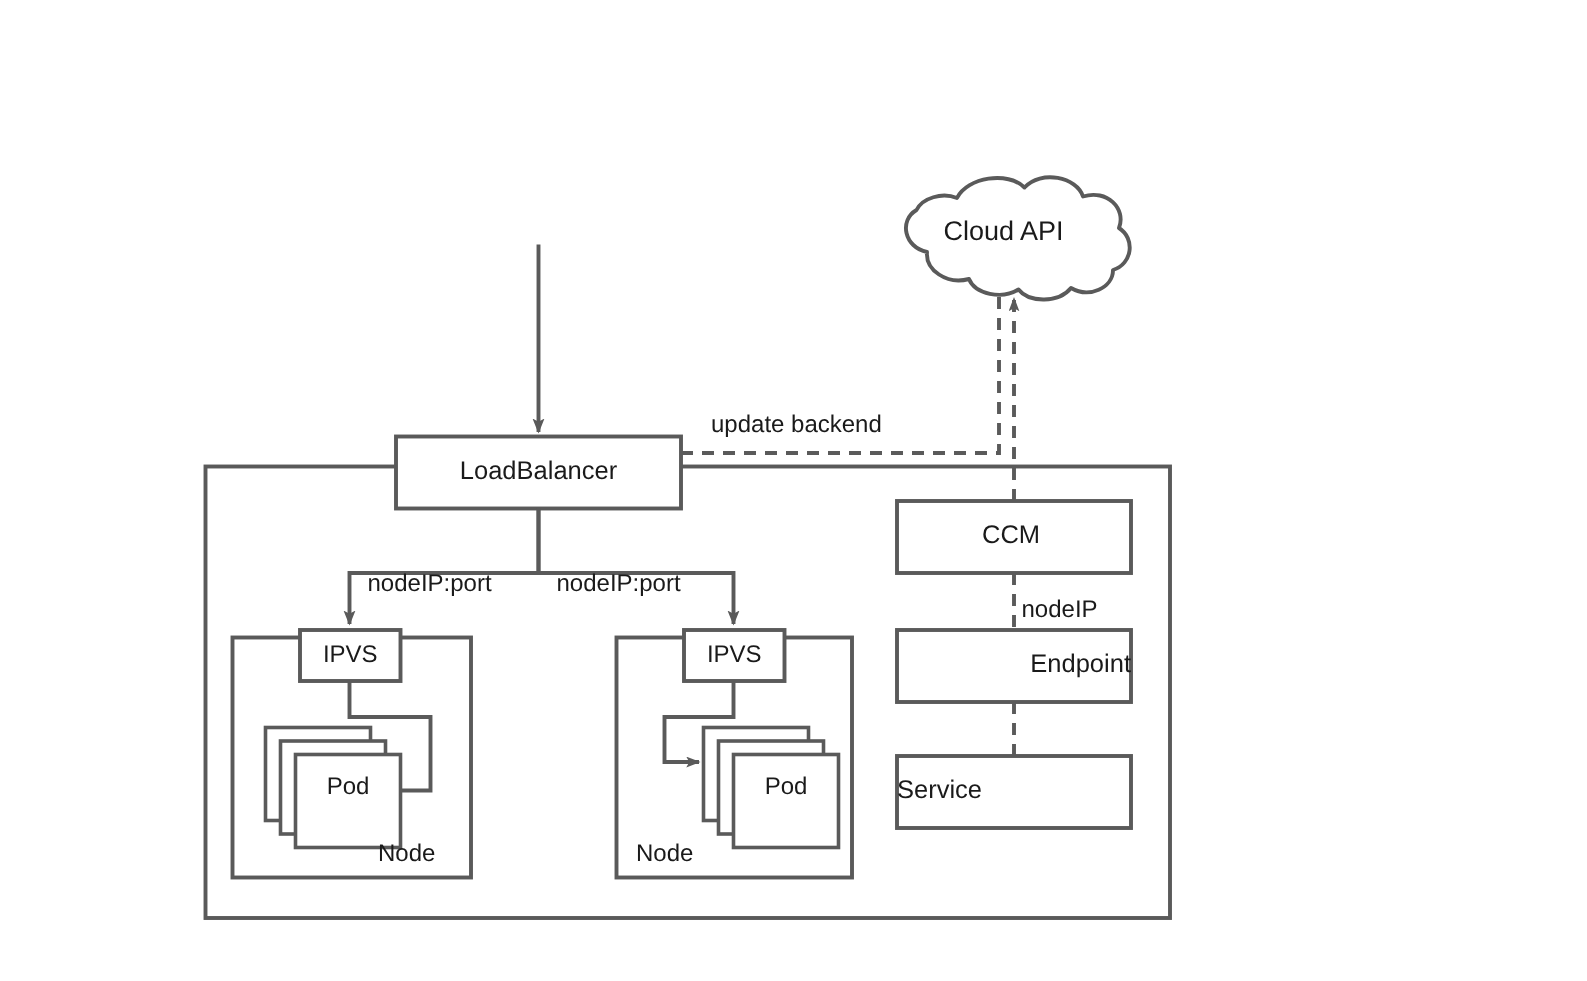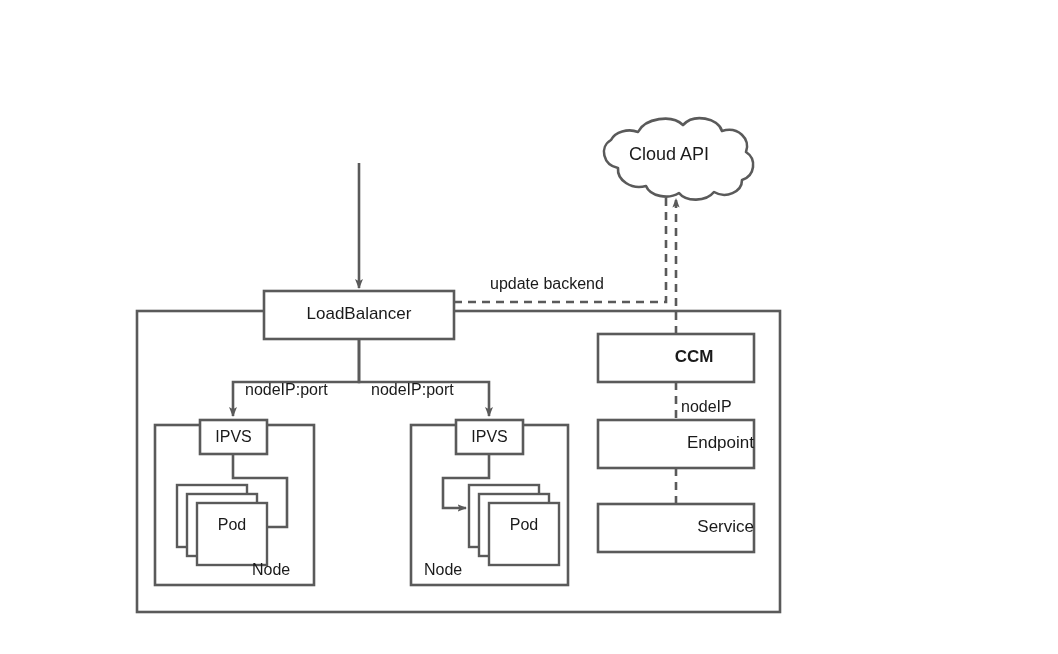--- a/index.html
+++ b/index.html
@@ -79,29 +79,29 @@
     <rect x="479" y="494" width="70" height="62" fill="#ffffff" stroke="#5a5a5a" stroke-width="2.4"></rect>
     <rect x="489" y="503" width="70" height="62" fill="#ffffff" stroke="#5a5a5a" stroke-width="2.4"></rect>
 
     <rect x="456" y="420" width="67" height="34" fill="#ffffff" stroke="#5a5a5a" stroke-width="2.6"></rect>
   </svg>
 
   <div class="lbl box-lbl" style="left:264px;top:304px;width:190px;text-align:center;">LoadBalancer</div>
 
   <div class="lbl cloud-lbl" style="left:590px;top:144px;width:158px;text-align:center;">Cloud API</div>
 
-  <div class="lbl small-lbl" style="left:490px;top:275px;">update backend</div>
+  <div class="lbl small-lbl" style="left:474px;top:275px;">update backend</div>
 
-  <div class="lbl box-lbl" style="left:616px;top:347px;width:156px;text-align:center;font-weight:bold;">CCM</div>
+  <div class="lbl box-lbl" style="left:596px;top:347px;width:156px;text-align:center;">CCM</div>
 
   <div class="lbl small-lbl" style="left:681px;top:398px;">nodeIP</div>
 
   <div class="lbl box-lbl" style="left:598px;top:433px;width:156px;text-align:right;">Endpoint</div>
 
-  <div class="lbl box-lbl" style="left:598px;top:517px;width:156px;text-align:right;">Service</div>
+  <div class="lbl box-lbl" style="left:598px;top:517px;width:156px;text-align:left;">Service</div>
 
   <div class="lbl small-lbl" style="left:245px;top:381px;">nodeIP:port</div>
 
   <div class="lbl small-lbl" style="left:371px;top:381px;">nodeIP:port</div>
 
   <div class="lbl small-lbl" style="left:200px;top:428px;width:67px;text-align:center;">IPVS</div>
 
   <div class="lbl small-lbl" style="left:456px;top:428px;width:67px;text-align:center;">IPVS</div>
 
   <div class="lbl small-lbl" style="left:197px;top:516px;width:70px;text-align:center;">Pod</div>

